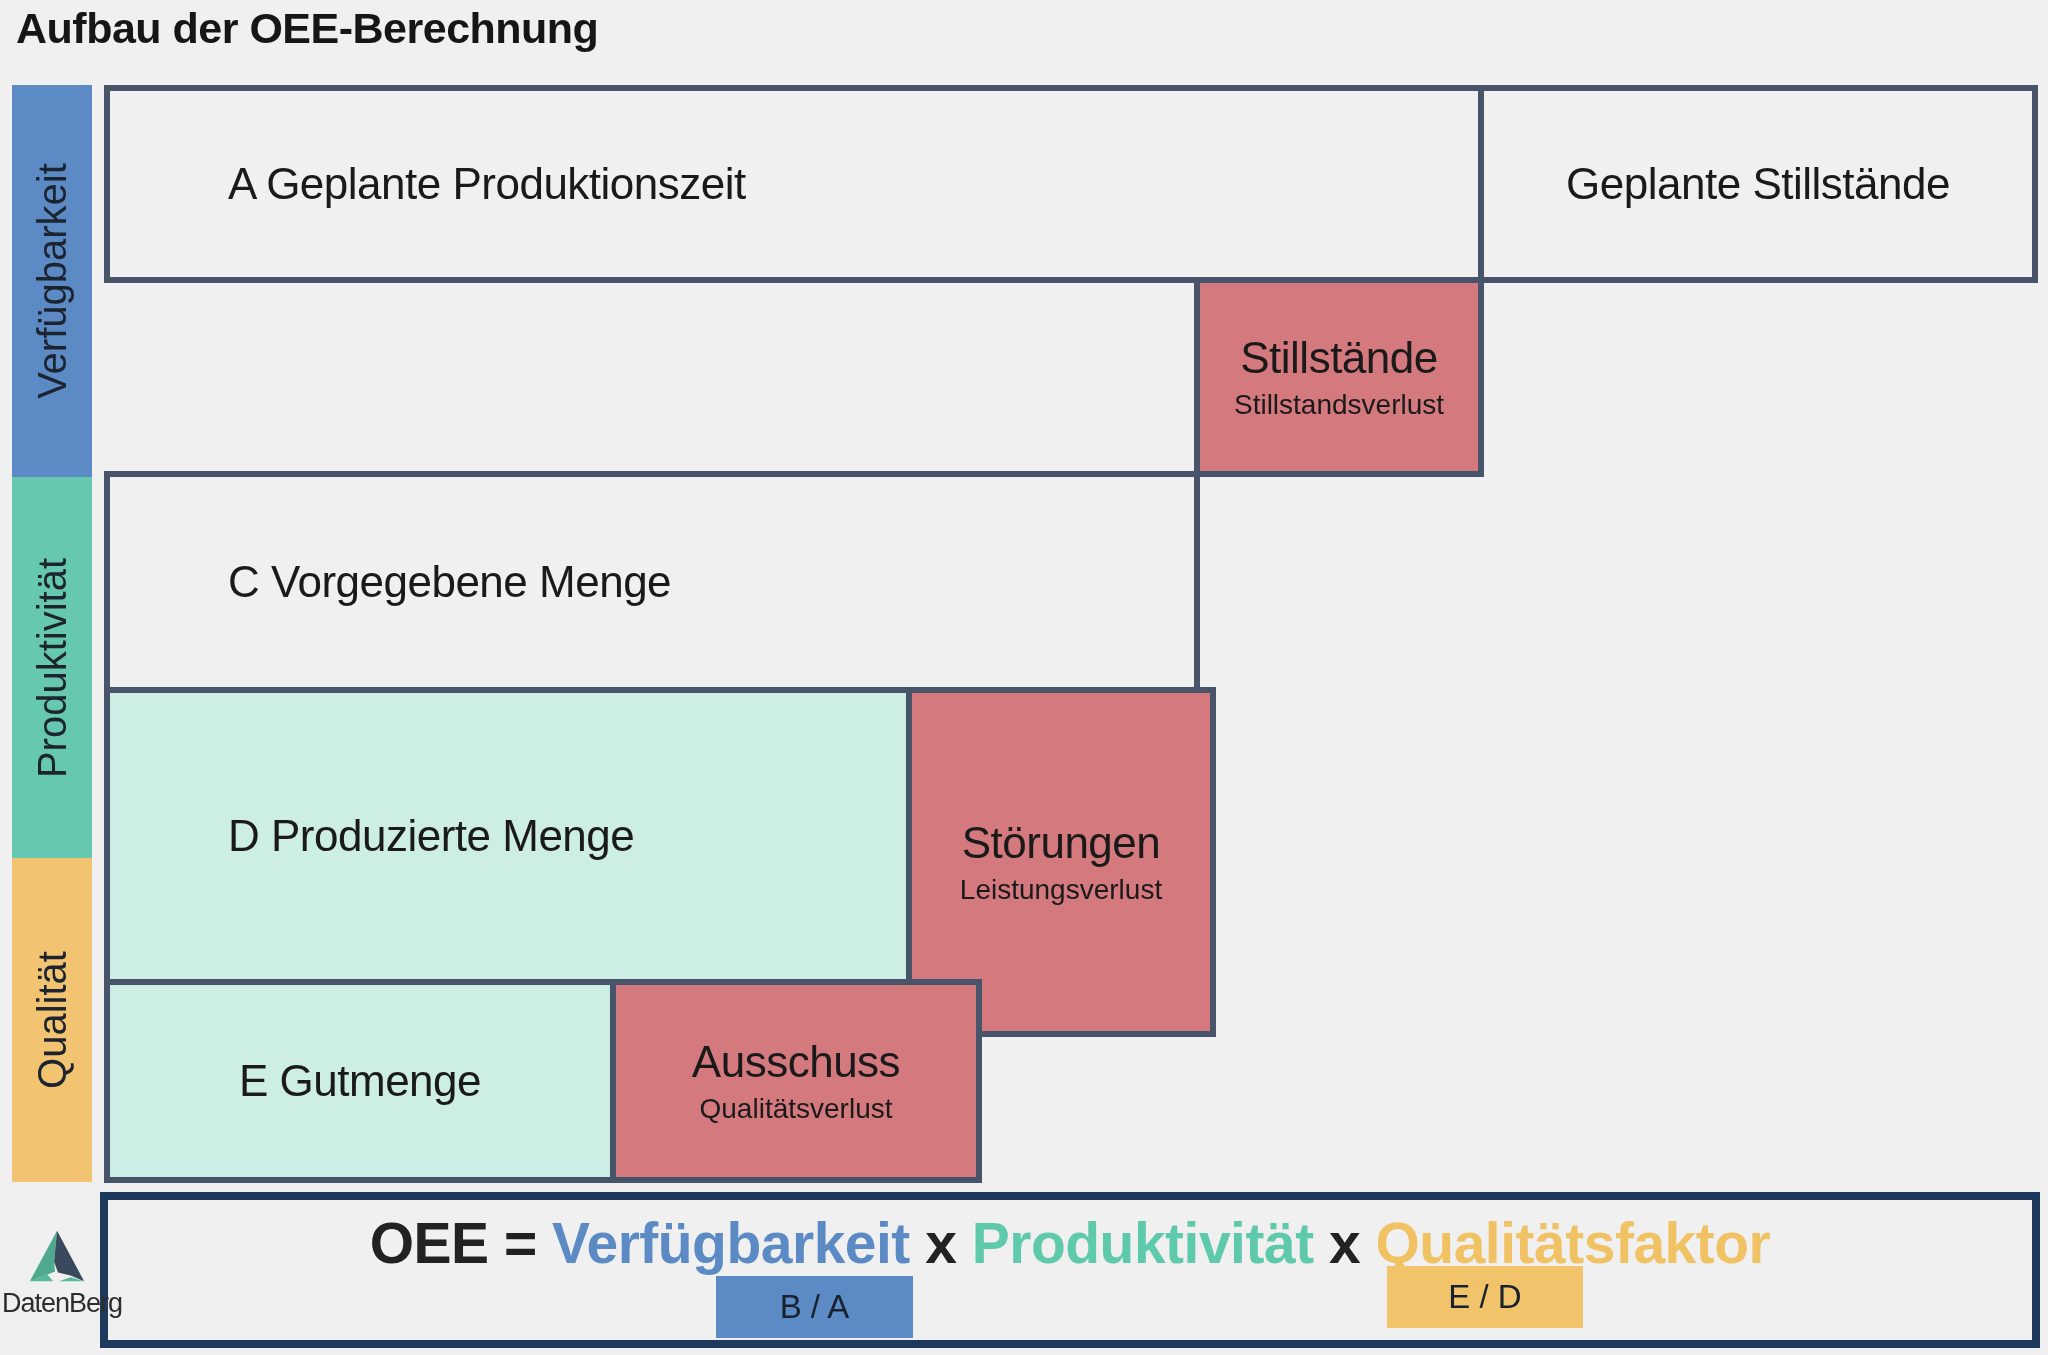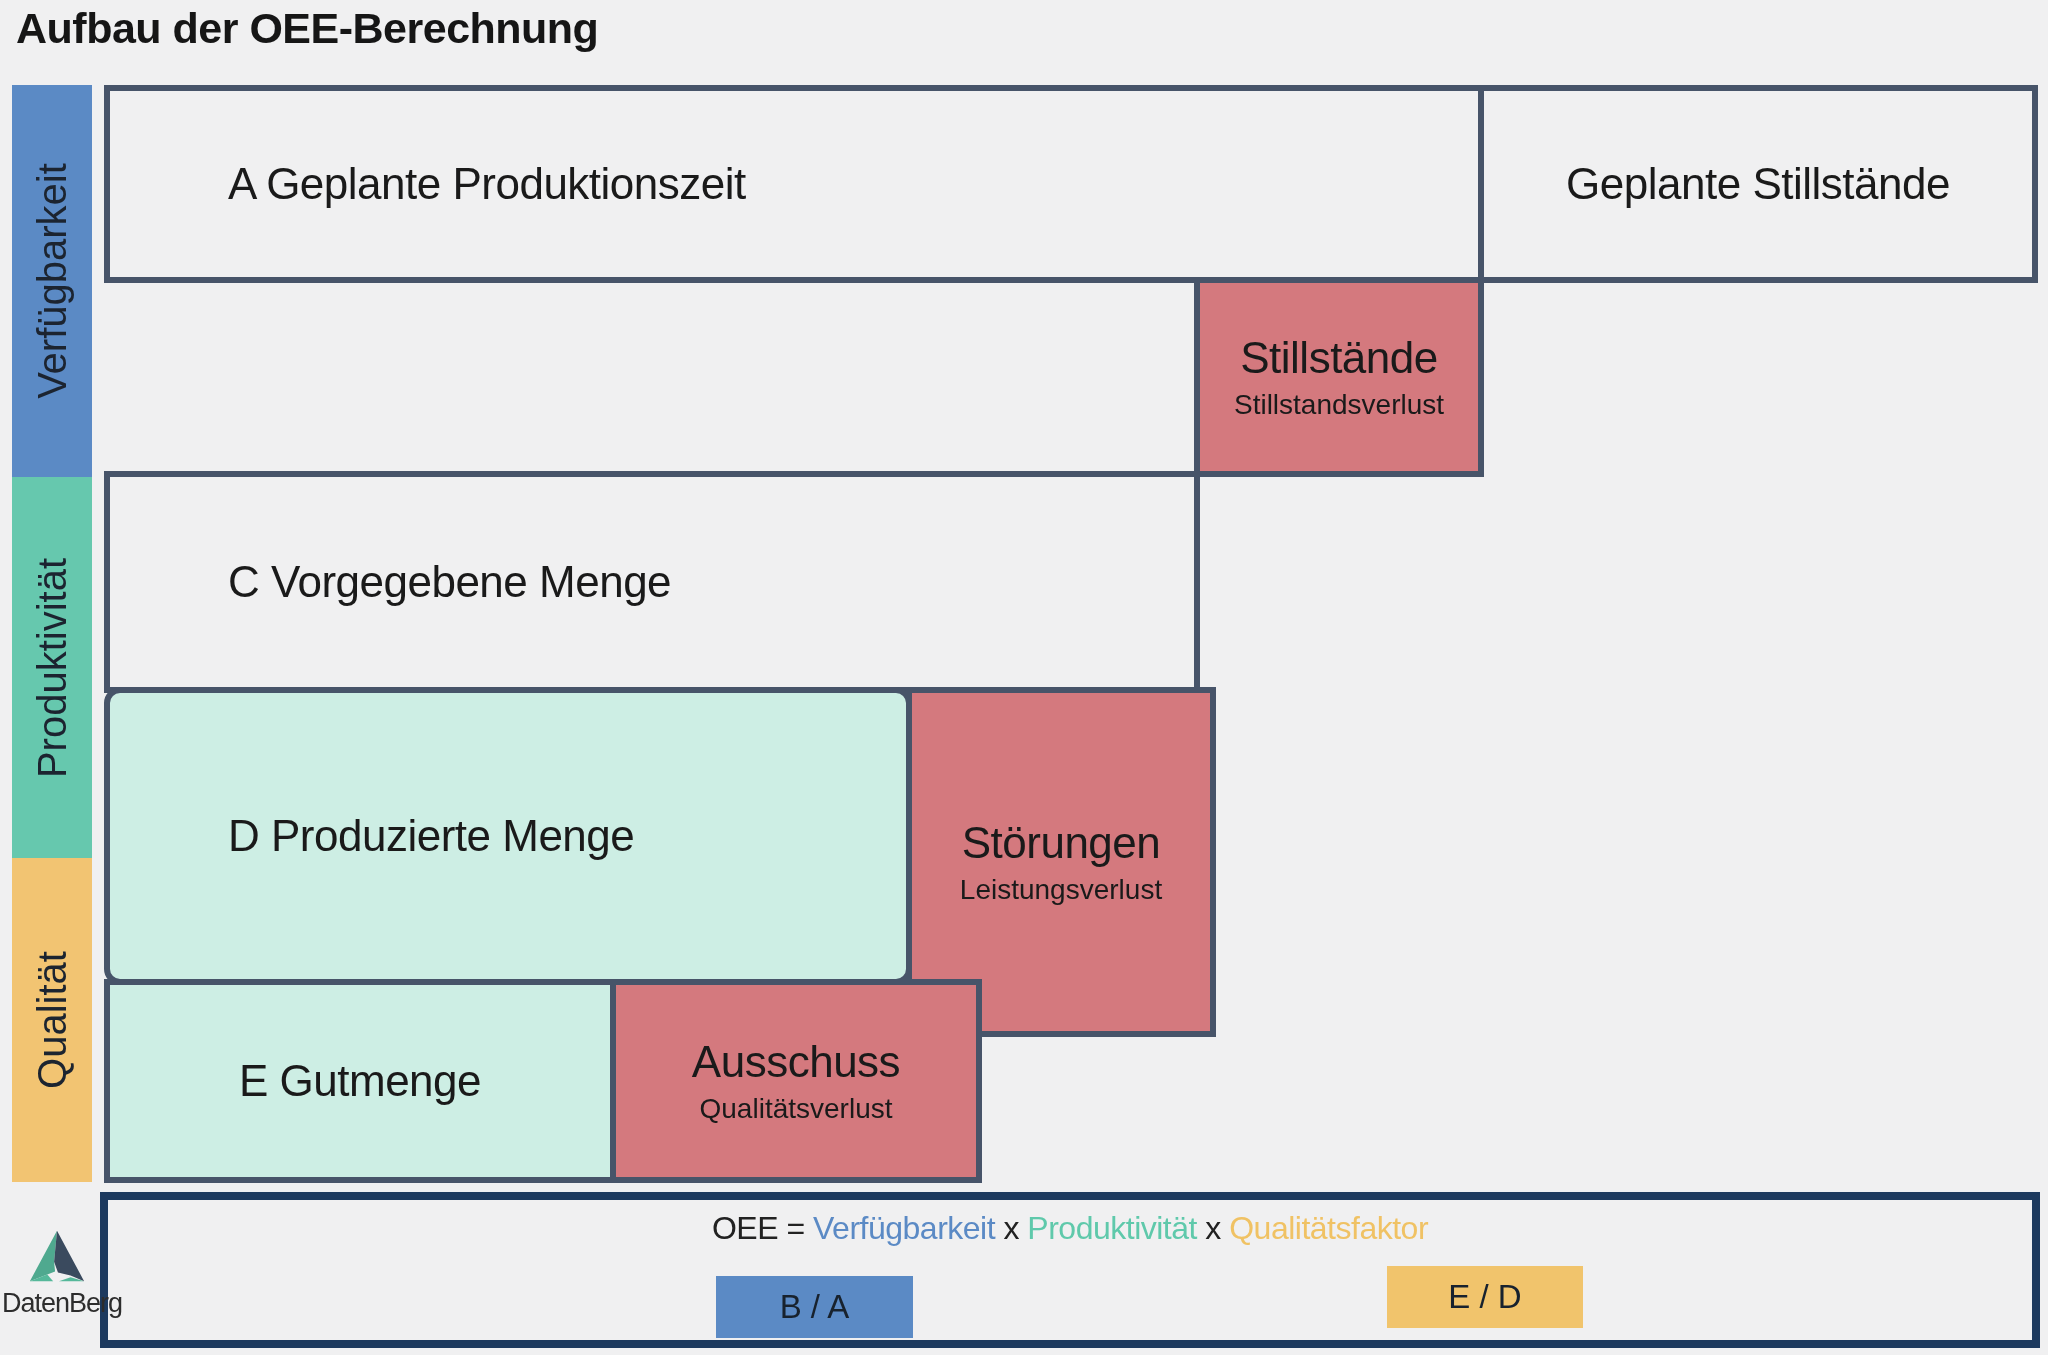--- a/index.html
+++ b/index.html
@@ -27,30 +27,30 @@
   .dbox.centered .rowlabel{padding-left:0;}
   .loss{flex-direction:column;justify-content:center;gap:6px;}
   .loss .loss-title{font-size:44px;letter-spacing:-0.5px;}
   .loss .loss-sub{font-size:28px;}
 
   .box-a        {left:104px; top:85px;  width:1380px; height:198px;}
   .box-planned  {left:1478px;top:85px;  width:560px;  height:198px;justify-content:center;}
   .box-b        {left:104px; top:277px; width:1096px; height:200px;}
   .box-loss-b   {left:1194px;top:277px; width:290px;  height:200px;}
   .box-c        {left:104px; top:471px; width:1096px; height:222px;}
-  .box-d        {left:104px; top:687px; width:808px;  height:298px;border-radius:16px;}
+  .box-d        {left:104px; top:687px; width:808px;  height:298px;}
   .box-loss-d   {left:906px; top:687px; width:310px;  height:350px;}
   .box-e        {left:104px; top:979px; width:512px;  height:204px;}
   .box-loss-e   {left:610px; top:979px; width:372px;  height:204px;}
 
   
   .formula-bar{position:absolute;left:100px;top:1192px;width:1940px;height:156px;
     box-sizing:border-box;border:8px solid #1d3a5e;background:#f0f0f1;}
   .formula-line{position:absolute;left:0;top:10px;width:100%;text-align:center;
-    font-size:32px;font-weight:400;color:#222;white-space:nowrap;letter-spacing:-0.5px;}
+    font-size:57px;font-weight:700;color:#222;white-space:nowrap;letter-spacing:-0.5px;}
   .term-availability{color:#5b8ac5;}
   .term-productivity{color:#5fc9ab;}
   .term-quality{color:#f0c264;}
   .ratio-box{position:absolute;box-sizing:border-box;display:flex;align-items:center;justify-content:center;
     font-size:33px;color:#18222e;}
   .ratio-availability{left:608px; top:76px;width:197px;height:62px;background:#5b8ac5;}
   .ratio-productivity{left:950px; top:76px;width:192px;height:62px;background:#63c8ad;}
   .ratio-quality     {left:1279px;top:66px;width:196px;height:62px;background:#f1c46c;}
 
   

